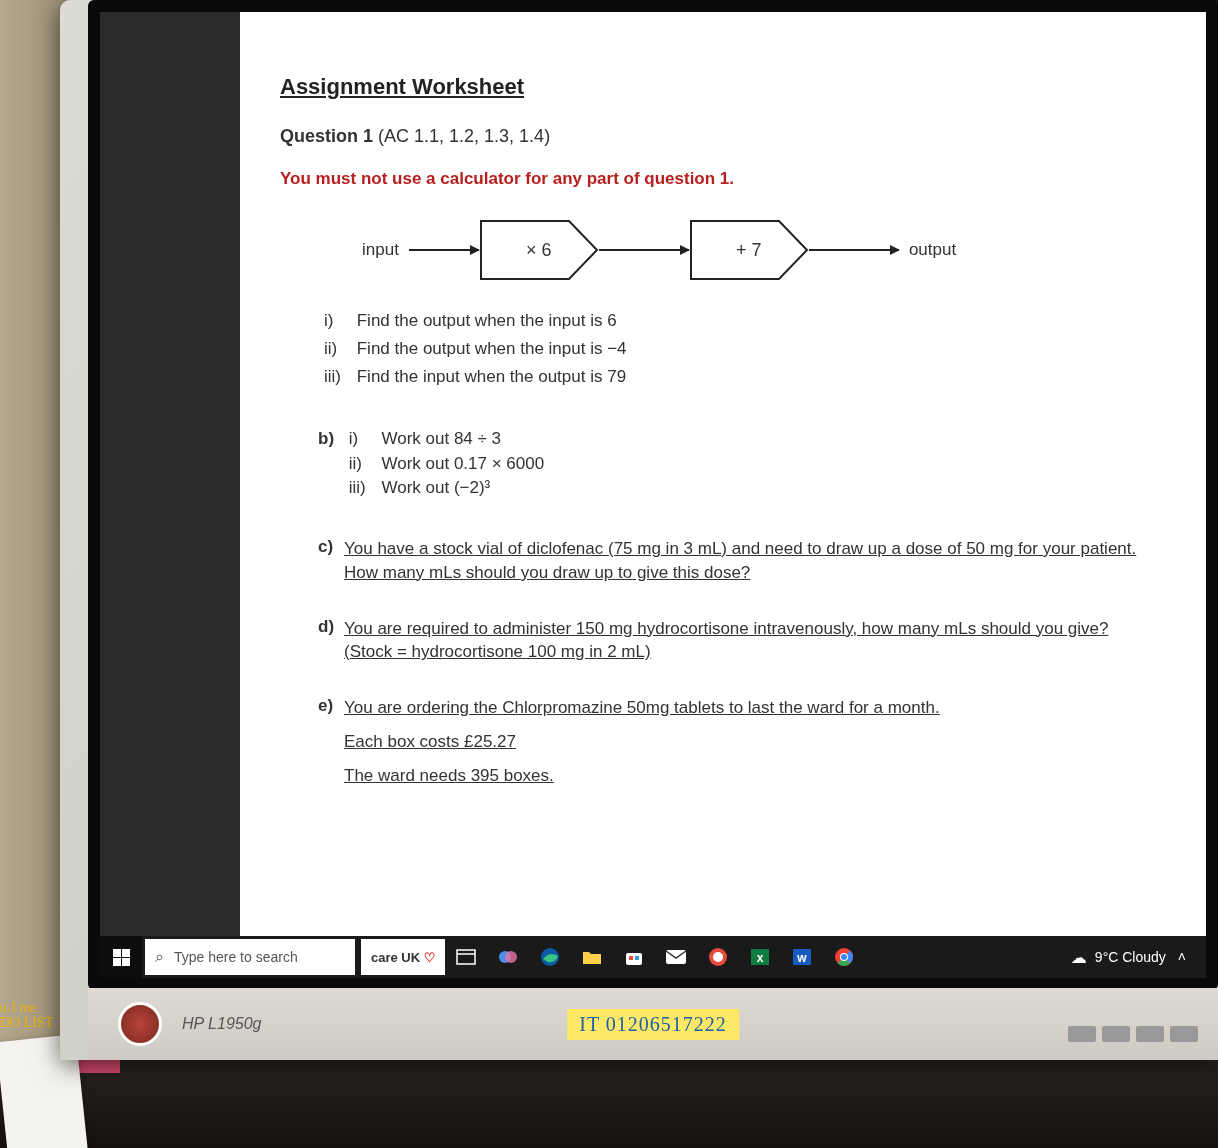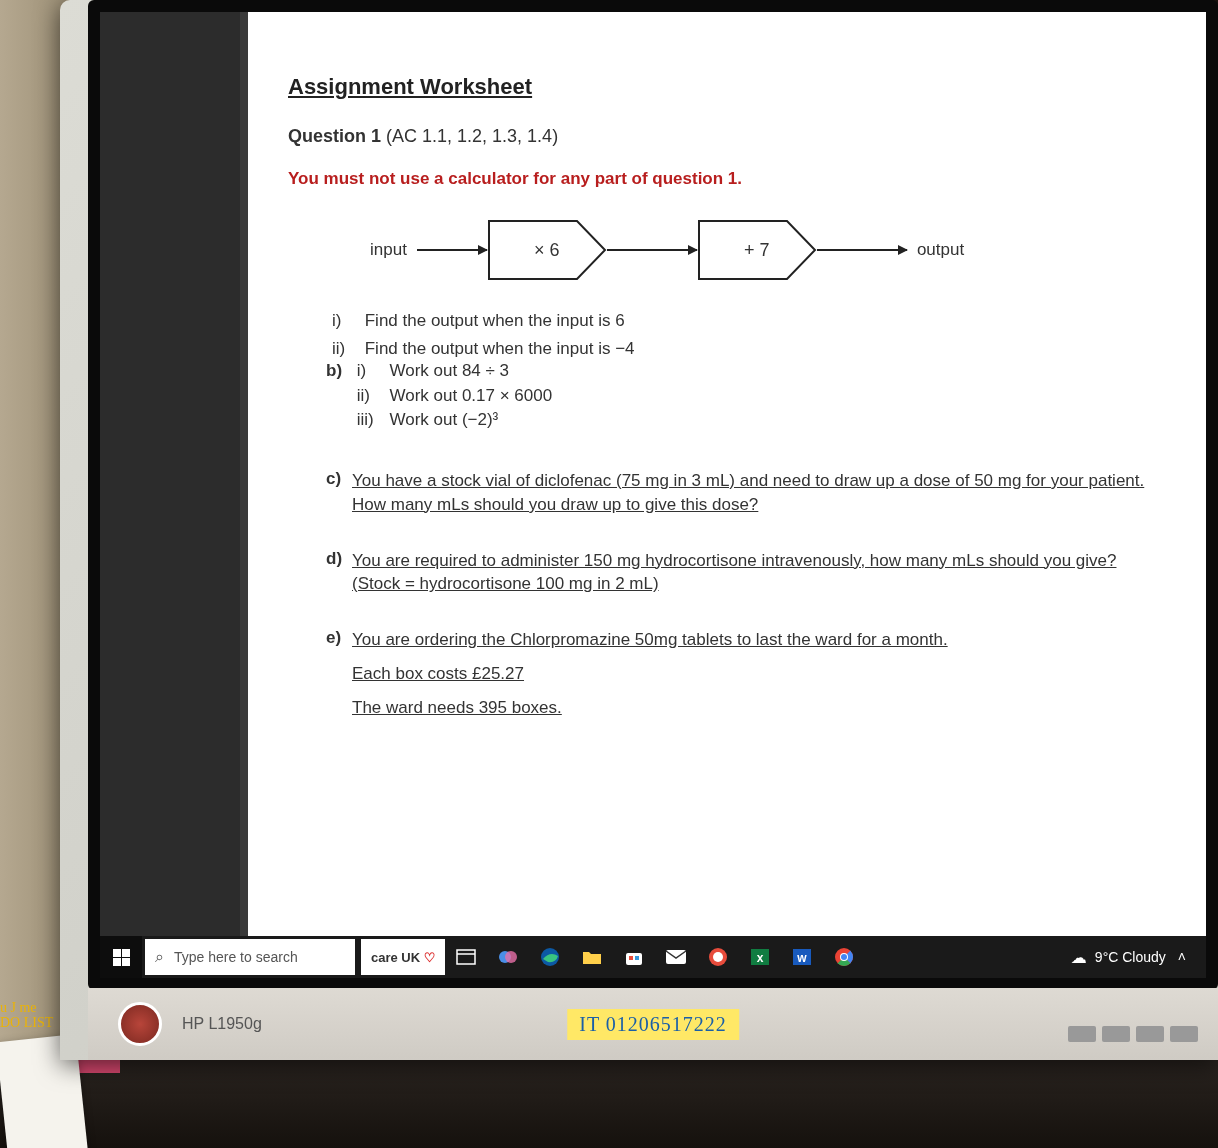--- a/index.html
+++ b/index.html
@@ -39,21 +39,20 @@
   background: #0a0a0a;
   border-radius: 6px;
   padding: 10px;
 }
 
 .screen {
   position: absolute;
   inset: 12px;
   background: #3a3a3a;
   display: flex;
-  gap: 8px;
 }
 
 .side-dark {
   width: 140px;
   flex-shrink: 0;
   background: #2c2c2c;
 }
 
 .document {
   flex: 1;
@@ -155,21 +154,21 @@
   background:linear-gradient(#dedad3,#cfcbc4);
   display:flex; align-items:center; padding:0 30px;
   font-family: Arial;
 }
 .hp-sticker {
   width:44px; height:44px; border-radius:50%;
   background:radial-gradient(#b8453a,#7a2820);
   border:3px solid #fff;
   margin-right:20px;
 }
-.hp-label { font-size:16px; color:#555; }
+.hp-label { font-size:16px; color:#555; font-style:italic; }
 .yellow-label {
   position:absolute; left:50%; transform:translateX(-50%);
   background:#ffe866; padding:4px 12px;
   font-family: 'Comic Sans MS', cursive; font-size:20px; color:#1a5fa8;
   letter-spacing:1px;
 }
 .btn-row { position:absolute; right:20px; bottom:18px; display:flex; gap:6px; }
 .mon-btn { width:28px; height:16px; background:#999; border-radius:2px; }
 
 .desk-edge {
@@ -241,20 +240,24 @@
         </div>
 
         <div class="subpart">
           <span class="sub-label">i)</span>
           <span>Find the output when the input is 6</span>
         </div>
         <div class="subpart">
           <span class="sub-label">ii)</span>
           <span>Find the output when the input is −4</span>
         </div>
+        <div class="subpart" style="margin-bottom:40px">
+          <span class="sub-label">iii)</span>
+          <span>Find the input when the output is 79</span>
+        </div>
 
         <div class="part-b">
           <span class="part-label" style="font-weight:bold">b)</span>
           <span class="sub-label">i)</span>
           <span>Work out   84 ÷ 3</span><br>
           <span class="part-label"></span>
           <span class="sub-label">ii)</span>
           <span>Work out  0.17 × 6000</span><br>
           <span class="part-label"></span>
           <span class="sub-label">iii)</span>

